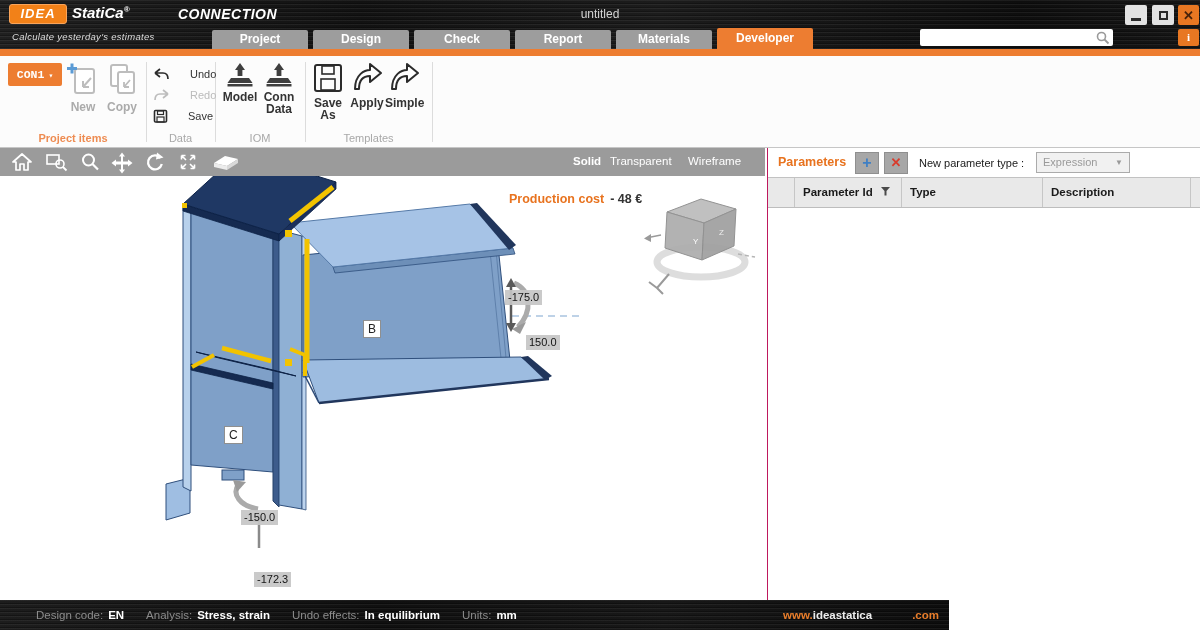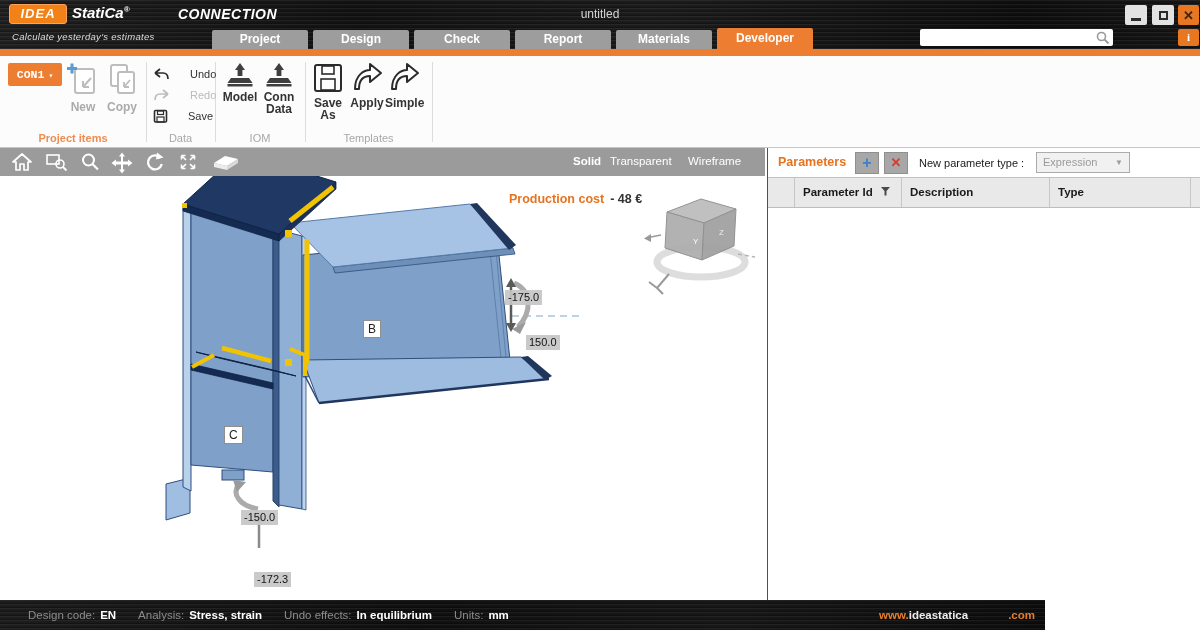--- a/index.html
+++ b/index.html
@@ -79,25 +79,25 @@
   .p-select { position:absolute; left:268px; top:4px; width:94px; height:21px; background:#F1F1F1; border:1px solid #ABABAB;
     font-size:11px; color:#9A9A9A; line-height:19px; padding-left:6px; }
   .p-select .caret { position:absolute; right:6px; top:0; font-size:8px; color:#9a9a9a; }
   .p-grid-header { position:absolute; left:0; top:29px; width:433px; height:31px; background:#E9E9E9;
     border-top:1px solid #C2C2C2; border-bottom:1px solid #BDBDBD; display:flex; }
   .p-col { border-right:1px solid #C6C6C6; font-size:11.5px; font-weight:bold; color:#1a1a1a;
     padding-left:8px; line-height:29px; white-space:nowrap; }
   .p-col .funnel { margin-left:8px; }
 
   
-  .statusbar { position:absolute; left:0; top:600px; width:1045px; height:30px;
+  .statusbar { position:absolute; left:0; top:600px; width:949px; height:30px;
     background:
       repeating-linear-gradient(180deg, rgba(255,255,255,.05) 0 1px, rgba(0,0,0,0) 1px 3px, rgba(0,0,0,.3) 3px 4px),
       linear-gradient(90deg,#1d1d1d,#101010 40%,#181818 70%,#0d0d0d);
-    display:flex; align-items:center; padding:0 10px 0 28px; font-size:11.5px; }
+    display:flex; align-items:center; padding:0 10px 0 36px; font-size:11.5px; }
   .st-item { margin-right:22px; white-space:nowrap; }
   .st-label { color:#8C8C8C; margin-right:5px; }
   .st-value { color:#fff; font-weight:bold; }
   .website { margin-left:auto; font-size:11.5px; font-weight:bold; }
   .website .o { color:#E87D2B;margin-left:40px; } .website .w { color:#EDEDED; }
 </style>
 </head>
 <body>
 
 <div id="app">
@@ -377,22 +377,22 @@
     <div class="p-newtype">New parameter type :</div>
     <div class="p-select">
       <span>Expression</span>
       <span class="caret">▼</span>
     </div>
     <div class="p-grid-header">
       <div class="p-col" style="width:27px"></div>
       <div class="p-col" style="width:107px"><span>Parameter Id</span><svg class="funnel" width="10" height="9">
             <polygon points="0,0 9,0 5.5,4 5.5,8.5 3.5,8.5 3.5,4" fill="#4a4a4a"></polygon>
           </svg></div>
+      <div class="p-col" style="width:141px"><span>Type</span></div>
       <div class="p-col" style="width:148px"><span>Description</span></div>
-      <div class="p-col" style="width:141px"><span>Type</span></div>
       <div class="p-col" style="width:10px;border-right:none"></div>
     </div>
   </div>
 
   <div class="statusbar">
     <span class="st-item">
       <span class="st-label">Design code:</span><span class="st-value">EN</span>
     </span>
     <span class="st-item">
       <span class="st-label">Analysis:</span><span class="st-value">Stress, strain</span>

